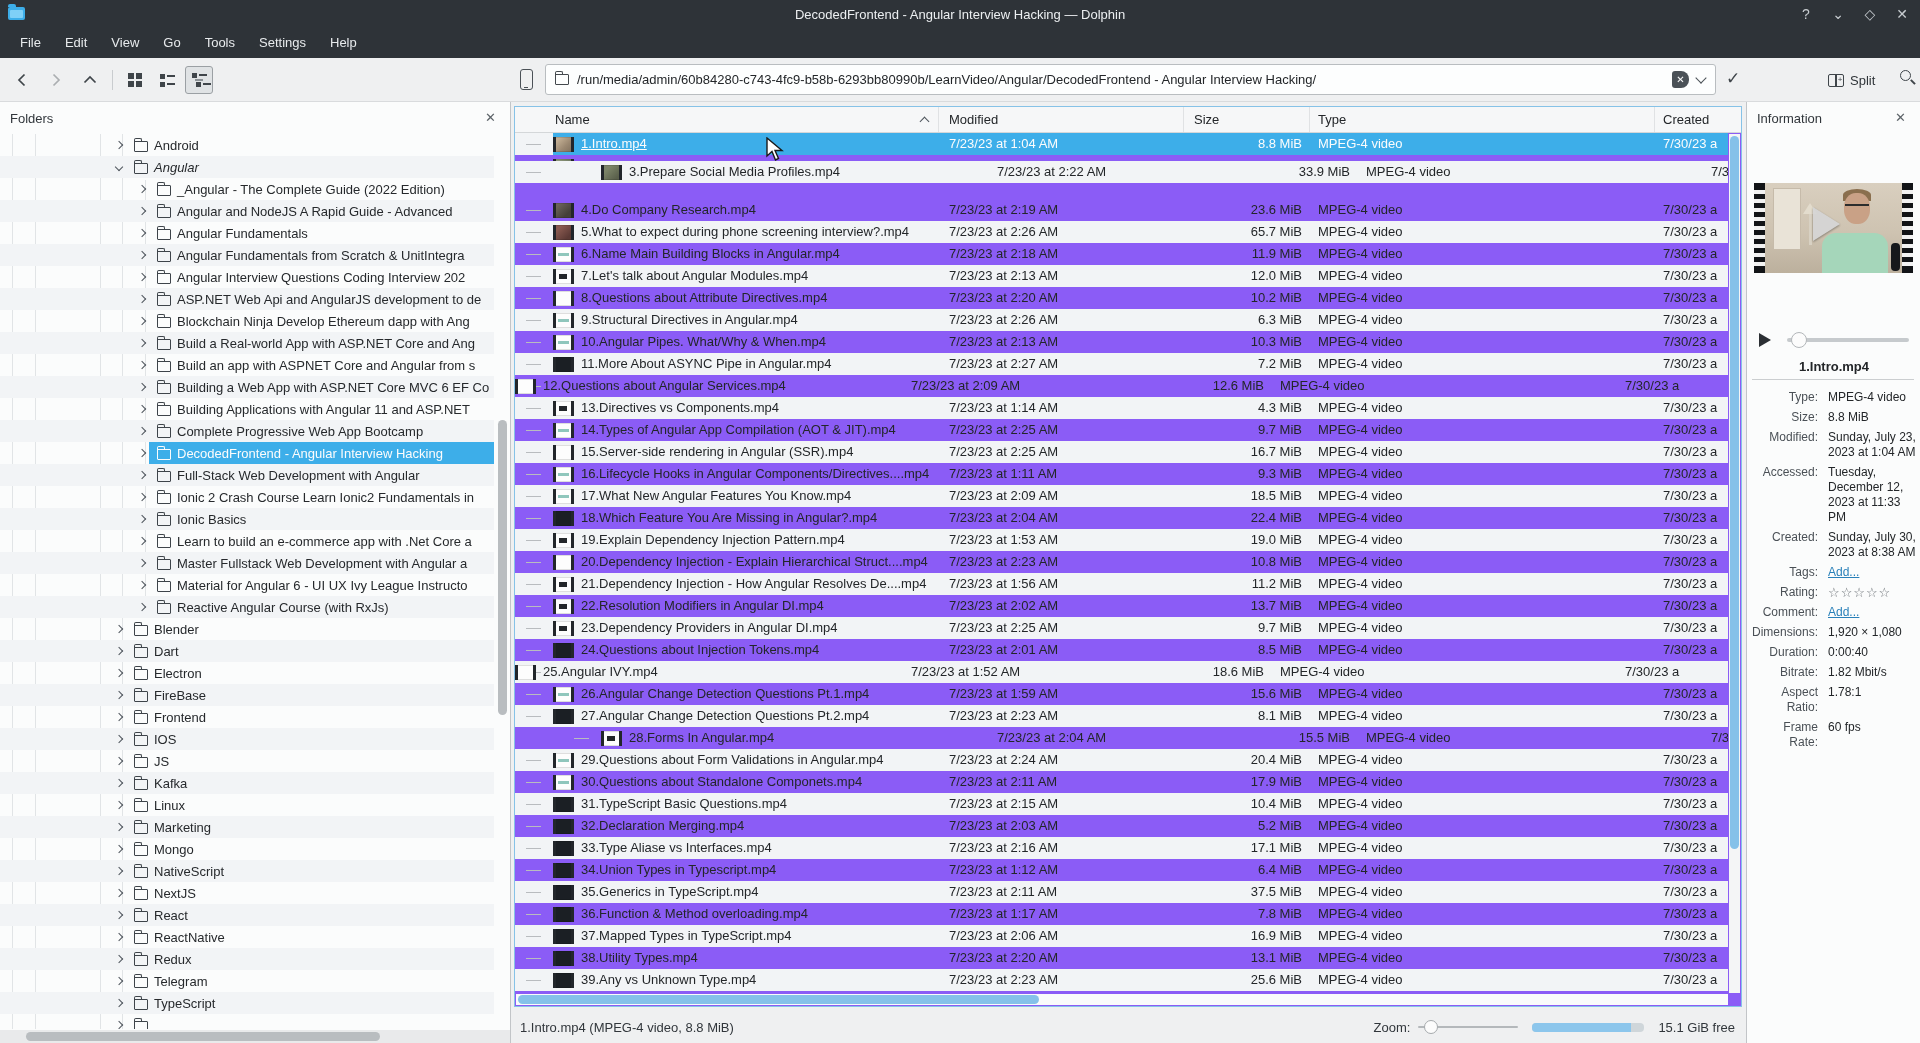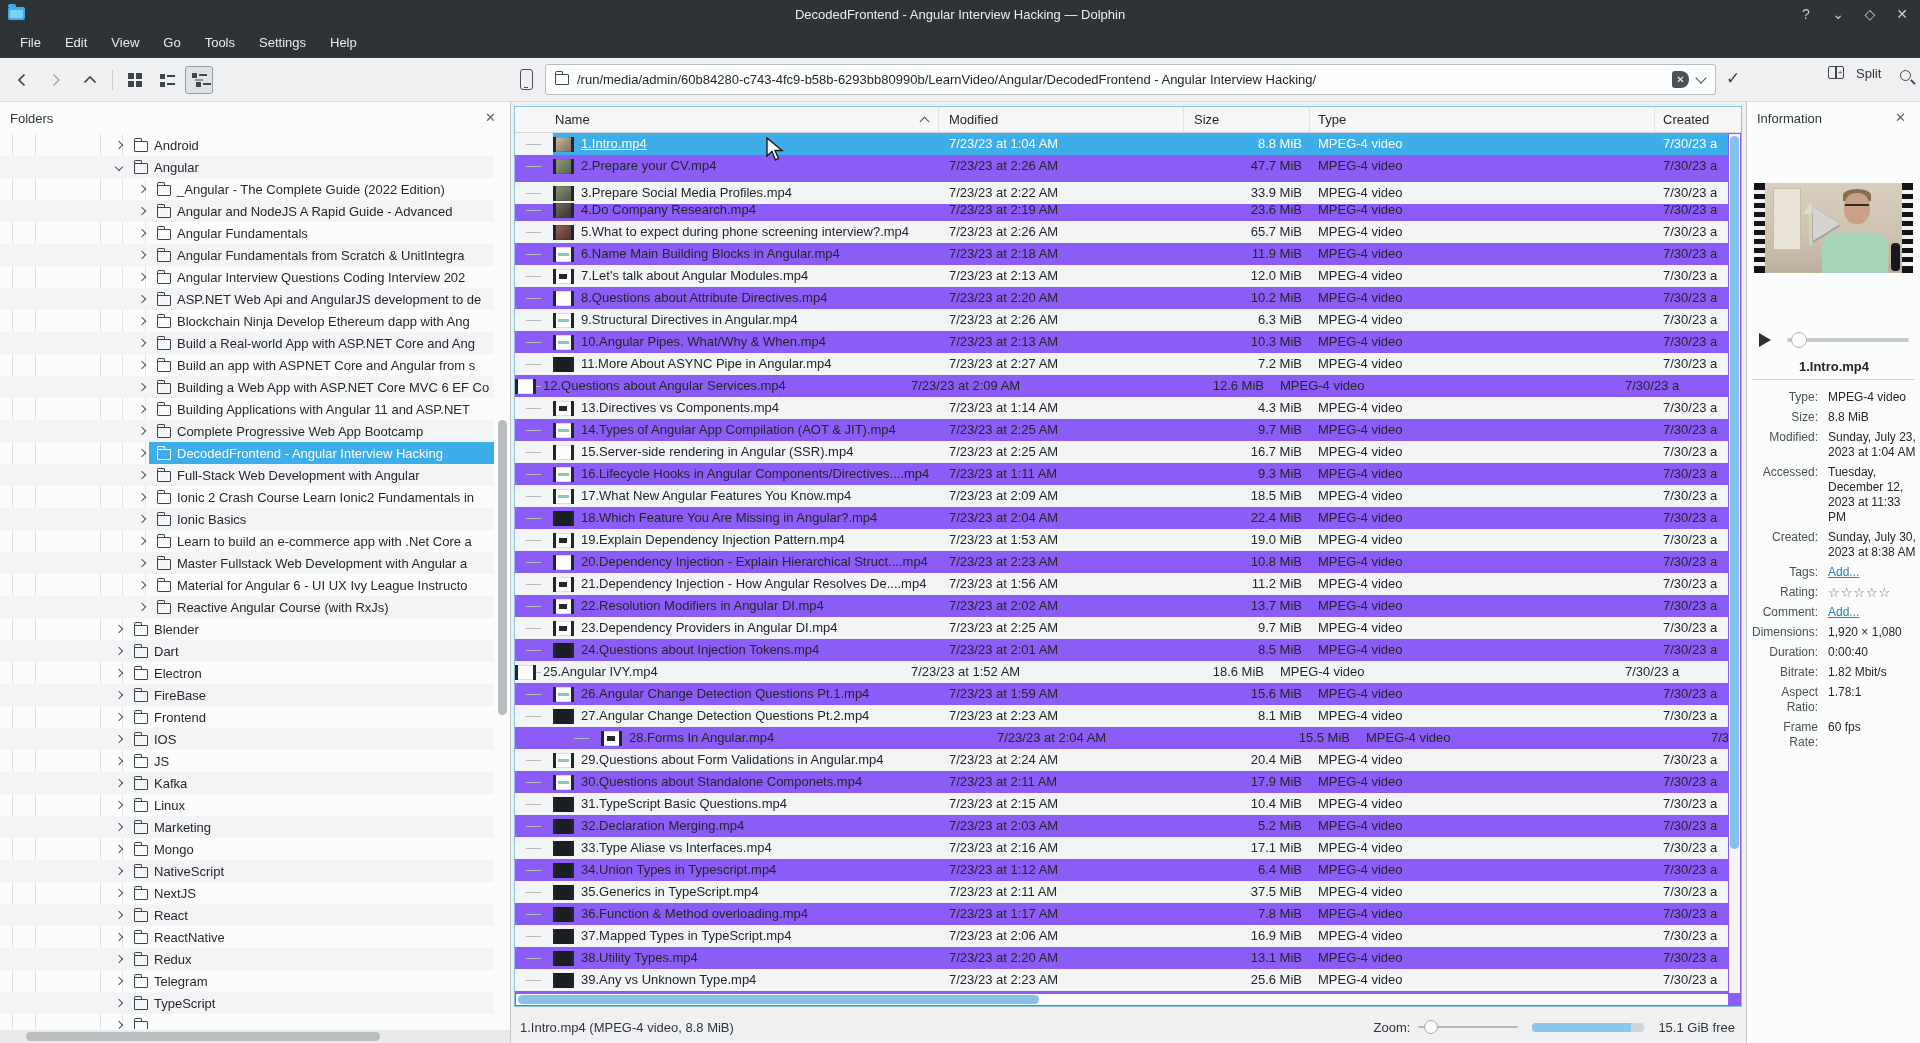--- a/index.html
+++ b/index.html
@@ -35,21 +35,21 @@
   .device-icon { position:absolute; left:520px; top:11px; width:13px; height:21px; border:1.5px solid #4b5157; border-radius:3px; }
   .device-icon::after { content:""; position:absolute; left:3px; bottom:1px; width:4px; height:1.5px; background:#4b5157; }
   .urlbar { position:absolute; left:545px; top:6px; width:1171px; height:31px; background:#fdfefe; border:1px solid #b9bdc0; border-radius:3px; display:flex; align-items:center; }
   .fold-glyph { position:relative; width:14px; height:11px; border:1.4px solid #43484d; border-radius:1px; margin:0 8px 0 9px; flex:none; }
   .fold-glyph::before { content:""; position:absolute; left:-1.4px; top:-4px; width:6px; height:3px; border:1.4px solid #43484d; border-bottom:none; border-radius:2px 2px 0 0; }
   .path-text { flex:1; font-size:13px; color:#232629; white-space:nowrap; overflow:hidden; }
   .clear-ic { flex:none; width:17px; height:17px; background:#4b5157; border-radius:3px 8px 8px 3px; color:#fdfefe; font-size:10px; line-height:17px; text-align:center; margin-right:8px; }
   .chev { width:8px; height:8px; border-right:1.6px solid #4b5157; border-bottom:1.6px solid #4b5157; display:inline-block; }
   .chev-d { transform:rotate(45deg); margin:-4px 10px 0 0; }
   .apply-ic { position:absolute; left:1726px; top:10px; font-size:17px; color:#3f454a; }
-  .split-btn { position:absolute; left:1828px; top:8px; height:28px; display:flex; align-items:flex-start; gap:12px; color:#2f3439; }
+  .split-btn { position:absolute; left:1828px; top:8px; height:28px; display:flex; align-items:center; gap:6px; color:#2f3439; }
   .split-ic { position:relative; width:16px; height:13px; border:1.5px solid #3f454a; border-radius:2px; }
   .split-ic::before { content:""; position:absolute; left:6px; top:0; width:1.5px; height:100%; background:#3f454a; }
   .split-ic::after { content:"+"; position:absolute; right:0.5px; top:0.5px; font-size:8px; line-height:9px; color:#3f454a; }
   .search-btn { position:absolute; left:1898px; top:10px; width:22px; height:22px; }
   .mag { position:absolute; left:2px; top:2px; width:11px; height:11px; border:1.8px solid #3f454a; border-radius:50%; }
   .mag::after { content:""; position:absolute; left:9px; top:10px; width:6px; height:1.8px; background:#3f454a; transform:rotate(45deg); }
   .dim { opacity:.38; }
 
   
   .main { position:absolute; left:0; top:102px; width:1920px; height:941px; }
@@ -240,21 +240,21 @@
       <span class="guide" style="left:35px"></span>
       <span class="guide" style="left:100px"></span>
       <span class="guide" style="left:122px"></span>
       <span class="guide" style="left:145px; top:46px; height:428px; bottom:auto"></span>
     <div class="trow" style="top: 0px;">
 
     <span class="tchev" style="left: 116px;"></span>
     <span class="tfold" style="left: 134px;"></span>
     <span class="tlabel" style="left: 154px;">Android</span>
   </div>
-        <div class="trow stripe" style="top: 22px;">
+        <div class="trow stripe" style="top: 22px; font-style: italic;">
 
     <span class="tchev open" style="left: 116px;"></span>
     <span class="tfold" style="left: 134px;"></span>
     <span class="tlabel" style="left: 154px;">Angular</span>
   </div>
         <div class="trow" style="top: 44px;">
 
     <span class="tchev" style="left: 139px;"></span>
     <span class="tfold" style="left: 157px;"></span>
     <span class="tlabel" style="left: 177px;">_Angular - The Complete Guide (2022 Edition)</span>
@@ -523,21 +523,21 @@
       <span class="cell c-name">
                 <i class="thumb t-photo2"><i></i></i>
                 <span class="fname">2.Prepare your CV.mp4</span>
               </span>
       <span class="cell c-mod">7/23/23 at 2:26 AM</span>
       <span class="cell c-size">47.7 MiB</span>
       <span class="cell c-type">MPEG-4 video</span>
       <span class="cell c-created">7/30/23 a</span>
     </div>
   </div>
-          <div class="frow stripe" style="top: 49px;">
+          <div class="frow stripe" style="top: 28px; gap: 48px;">
     <span class="branch"></span>
     <div class="rin">
       <span class="cell c-name">
                 <i class="thumb t-photo3"><i></i></i>
                 <span class="fname">3.Prepare Social Media Profiles.mp4</span>
               </span>
       <span class="cell c-mod">7/23/23 at 2:22 AM</span>
       <span class="cell c-size">33.9 MiB</span>
       <span class="cell c-type">MPEG-4 video</span>
       <span class="cell c-created">7/30/23 a</span>

